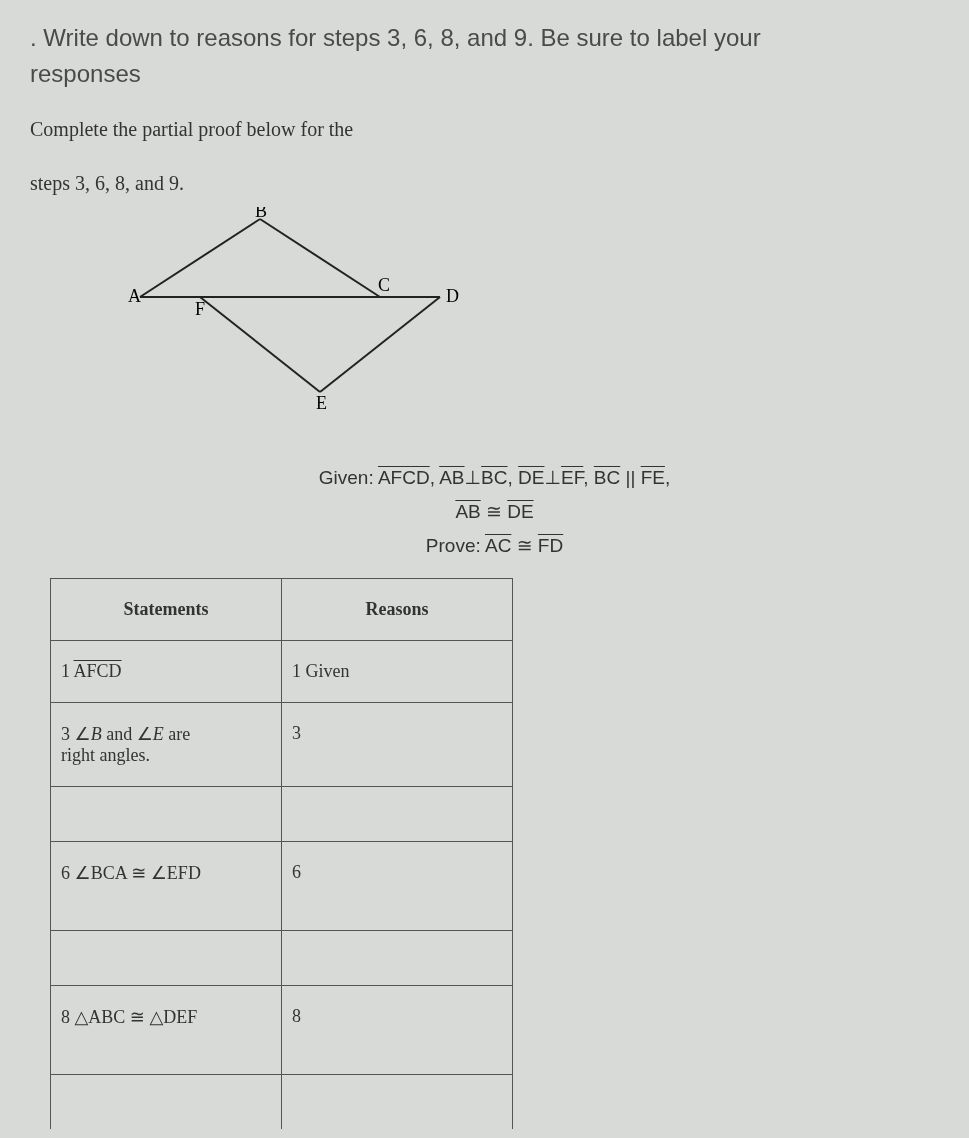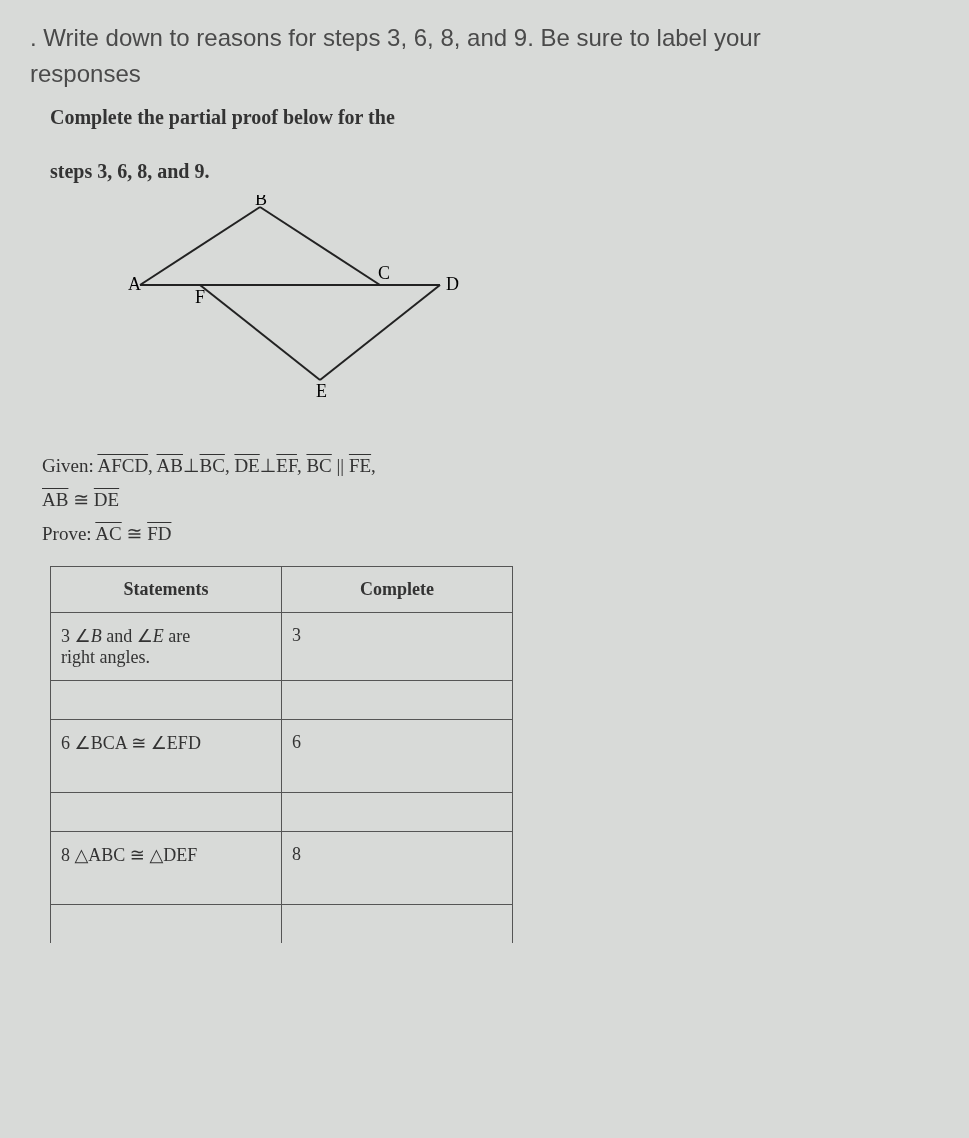--- a/index.html
+++ b/index.html
@@ -9,53 +9,52 @@
     background: #d8dad8;
     color: #333;
     width: 969px;
     box-sizing: border-box;
   }
   .question-text {
     font-family: Arial, Helvetica, sans-serif;
     font-size: 24px;
     color: #4a4a4a;
     line-height: 1.5;
-    margin-bottom: 12px;
+    margin-bottom: 24px;
   }
   .subinstruction {
     font-family: Georgia, 'Times New Roman', serif;
     font-size: 20px;
     color: #333;
-    margin-left: 20px;
     margin-bottom: 10px;
     line-height: 1.35;
-    font-weight: bold;
   }
   .diagram {
     margin: 10px 0 20px 70px;
   }
   .given-prove {
-    font-family: Liberation Serif, serif;
+    font-family: Liberation Sans, sans-serif;
     font-size: 19px;
-    margin-left: 12px;
+    margin-left: 20px;
     line-height: 1.8;
+    text-align: center;
   }
   .overline {
     text-decoration: overline;
   }
   .proof-table {
     border-collapse: collapse;
     margin-top: 14px;
     margin-left: 20px;
     font-family: Georgia, 'Times New Roman', serif;
     font-size: 18px;
   }
   .proof-table th, .proof-table td {
     border: 1px solid #555;
-    padding: 12px 10px;
+    padding: 20px 10px;
     text-align: left;
     vertical-align: top;
   }
   .proof-table th {
     font-weight: bold;
     text-align: center;
     background: transparent;
   }
   .col-stmt { width: 210px; }
   .col-reason { width: 210px; }
@@ -103,21 +102,25 @@
 </div>
 
 <div class="given-prove">
   <span>Prove: </span><span class="overline">AC</span><span> ≅ </span><span class="overline">FD</span>
 </div>
 
 <table class="proof-table">
   <tbody>
       <tr>
     <th class="col-stmt">Statements</th>
-    <th class="col-reason">Complete</th>
+    <th class="col-reason">Reasons</th>
+  </tr>
+  <tr>
+    <td><span>1 </span><span class="overline">AFCD</span></td>
+    <td><span>1 </span><span>Given</span></td>
   </tr>
   <tr>
     <td><span>3 </span><span>∠<i>B</i> and ∠<i>E</i> are</span><br>right angles.</td>
     <td><span>3</span><span></span></td>
   </tr>
   <tr class="gap-row">
         <td></td>
         <td></td>
       </tr>
   <tr>

